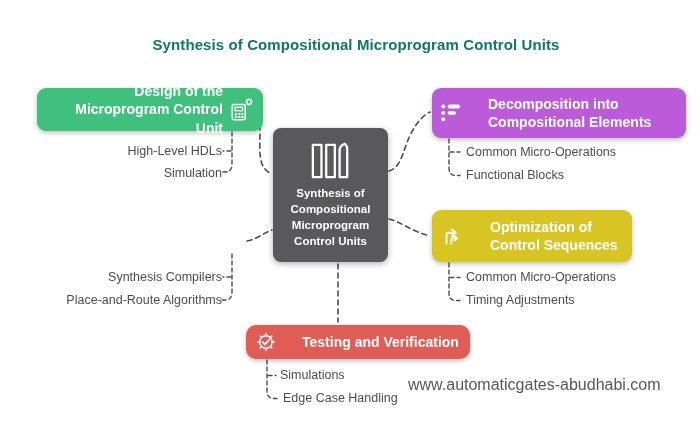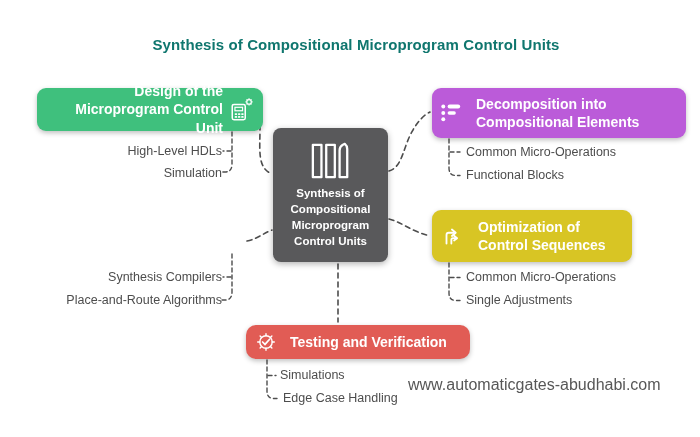--- a/index.html
+++ b/index.html
@@ -15,21 +15,21 @@
   .wire  { fill:none; stroke:#4d4d4d; stroke-width:1.6; stroke-dasharray:5 4; stroke-linecap:round; }
   .twig  { fill:none; stroke:#4d4d4d; stroke-width:1.4; stroke-dasharray:4 3; stroke-linecap:round; }
 
   .node {
     position:absolute; border-radius:9px; color:#fff; font-weight:bold;
     font-size:14px; line-height:1.32; display:flex; align-items:center;
     box-shadow:0 2px 5px rgba(0,0,0,.25);
   }
   .node .lbl { flex:1; }
   .node.right-style { justify-content:flex-end; text-align:right; padding:0 8px 0 10px; gap:6px; }
-  .node.left-style  { justify-content:flex-start; text-align:left; padding:0 6px 0 8px; gap:12px; }
+  .node.left-style  { justify-content:flex-start; text-align:left; padding:0 6px 0 8px; gap:24px; }
   .icon { flex:0 0 auto; display:flex; align-items:center; justify-content:center; }
 
   .n-design   { left:37px;  top:88px;  width:208px; height:43px; }
   .n-synth    { left:18px;  top:210px; width:227px; height:43px; }
   .n-decomp   { left:432px; top:88px;  width:240px; height:50px; }
   .n-optim    { left:432px; top:210px; width:186px; height:52px; }
   .n-test     { left:246px; top:325px; width:210px; height:34px; border-radius:10px; }
 
   .center-node {
     position:absolute; left:273px; top:128px; width:115px; height:134px;
@@ -132,21 +132,21 @@
       <svg width="26" height="26" viewBox="0 0 24 24" fill="none" stroke="#ffffff" stroke-width="1.7" stroke-linejoin="round" stroke-linecap="round">
         <path d="M6 19 V11 Q6 9 8 9 H12.5"></path>
         <path d="M11 6 L14.5 9 L11 12"></path>
         <path d="M10.5 19 V15.5 Q10.5 14 12 14 H14"></path>
         <path d="M13 11.8 L15.8 14 L13 16.2"></path>
       </svg>
     </span>
     <span class="lbl">Optimization of Control Sequences</span>
   </div>
   <div class="sub" style="left:466px; top:270px;">Common Micro-Operations</div>
-  <div class="sub" style="left:466px; top:293px;">Single Adjustments</div>
+  <div class="sub" style="left:466px; top:293px;">Timing Adjustments</div>
 
   <div class="node left-style n-test" style="background-color: rgb(225, 92, 85);">
     <span class="icon">
       <svg width="24" height="24" viewBox="0 0 24 24" fill="none" stroke="#ffffff" stroke-width="1.4" stroke-linecap="round">
         <circle cx="12" cy="12" r="6.2"></circle>
         <path d="M18.2 12 h2.1 M16.4 16.4 l1.5 1.5 M12 18.2 v2.1 M7.6 16.4 l-1.5 1.5 M5.8 12 H3.7 M7.6 7.6 L6.1 6.1 M12 5.8 V3.7 M16.4 7.6 l1.5 -1.5"></path>
         <path d="M8.6 12 l2.4 2.4 l4.6 -5.2" stroke-width="1.7"></path>
       </svg>
     </span>
     <span class="lbl">Testing and Verification</span>

